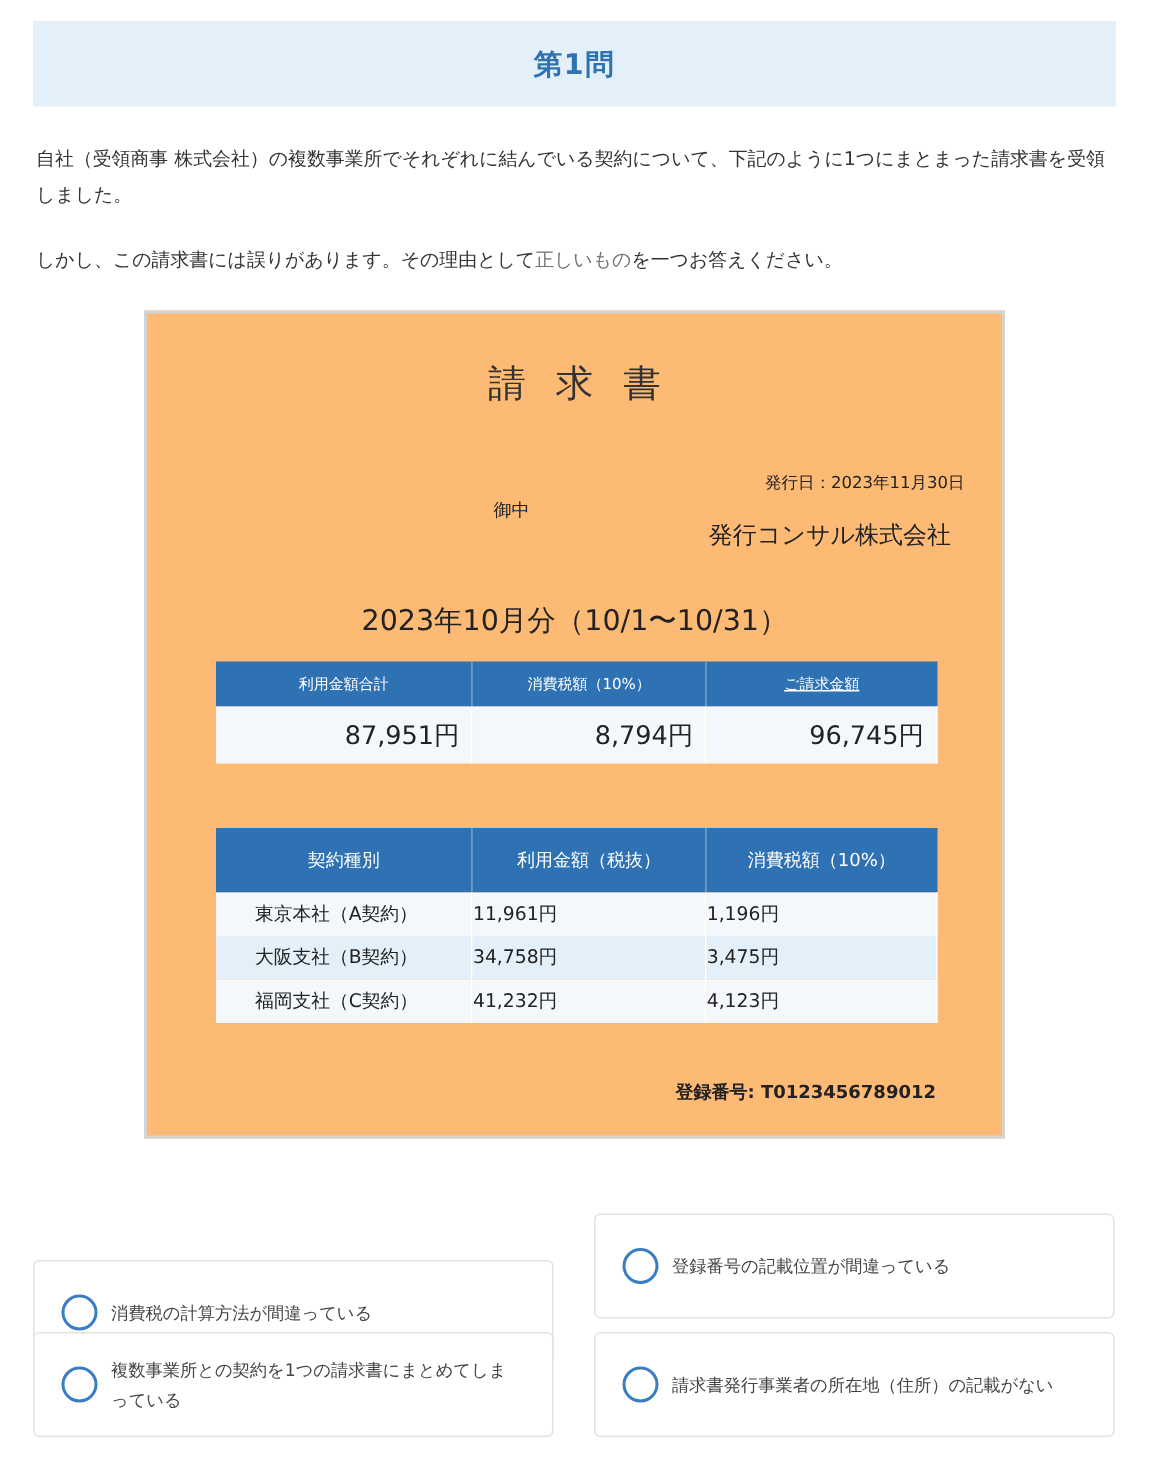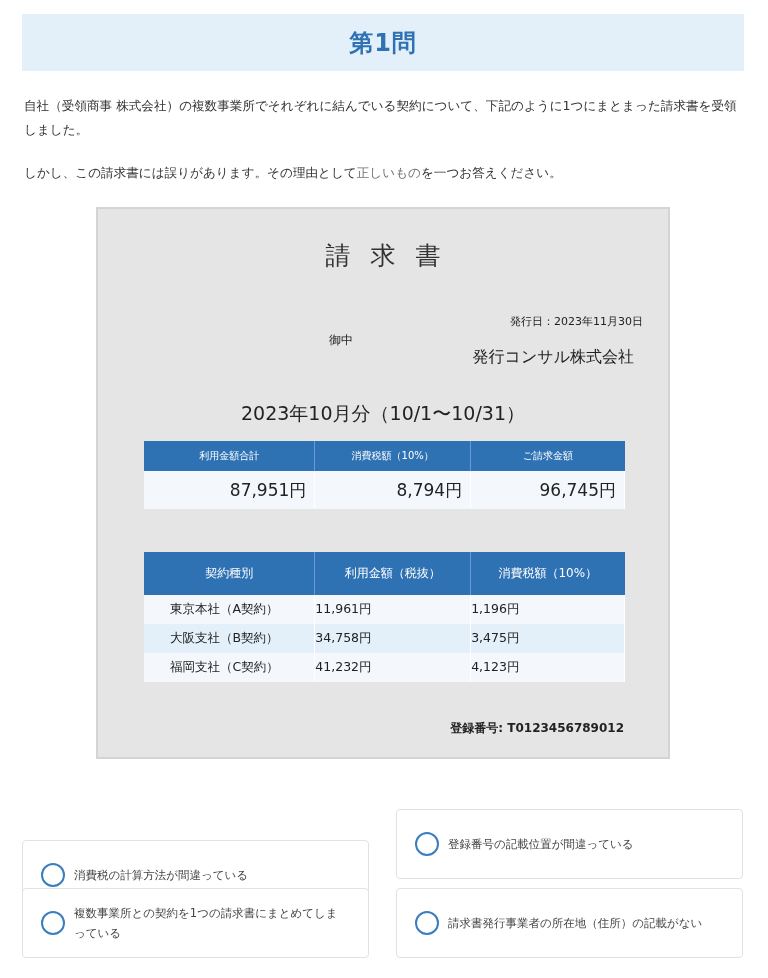--- a/index.html
+++ b/index.html
@@ -3,49 +3,49 @@
 <meta charset="utf-8">
 <style>
   * { box-sizing: border-box; margin: 0; padding: 0; }
   html, body { width: 768px; height: 978px; background: #ffffff; overflow: hidden; }
   body { font-family: "DejaVu Sans", "Liberation Sans", sans-serif; color: #333333; position: relative; }
 
   .q-header {
     position: absolute; left: 22px; top: 14px; width: 722px; height: 57px;
     background: #e3f0fa; display: flex; align-items: center; justify-content: center;
   }
-  .q-header span { color: #2f72b4; font-weight: bold; font-size: 24px; letter-spacing: 1px; }
+  .q-header span { color: #2f72b4; font-weight: bold; font-size: 19px; letter-spacing: 1px; }
 
   .intro {
     position: absolute; left: 24px; top: 94px; width: 724px;
     font-size: 12.6px; line-height: 24px; color: #333;
   }
   .intro2 { position: absolute; left: 24px; top: 161px; width: 724px; font-size: 12.6px; line-height: 24px; color: #333; }
   .intro2 b { font-weight: normal; color: #737373; }
 
   .invoice {
     position: absolute; left: 96px; top: 207px; width: 574px; height: 552px;
-    border: 2px solid #d4d4d4; background: #e5e5e5;
+    border: 2px solid #d4d4d4; background: #fdba74;
   }
   .inv-title {
     position: absolute; left: 0; right: 0; top: 30px; text-align: center;
     font-size: 25px; letter-spacing: 20px; padding-left: 20px; color: #333;
   }
   .inv-to { position: absolute; left: 49px; top: 101px; font-size: 17px; color: #222; font-weight: 500; }
   .inv-onchu { position: absolute; left: 231px; top: 105px; font-size: 12px; color: #222; margin-top: 18px; }
   .inv-date { position: absolute; right: 25px; top: 105px; font-size: 11px; color: #222; }
   .inv-issuer { position: absolute; right: 34px; top: 138px; font-size: 16px; color: #222; }
   .inv-period { position: absolute; left: 0; right: 0; top: 192px; text-align: center; font-size: 19px; color: #222; }
 
   table { border-collapse: collapse; position: absolute; }
   .t1 { left: 46px; top: 232px; width: 481px; }
   .t1 th { background: #2f72b4; color: #fff; font-weight: normal; font-size: 10px; height: 30px; text-align: center; border-right: 1px solid #6a9bd0; }
   .t1 th:last-child { border-right: none; }
   .t1 td { background: #f4f8fc; height: 38px; font-size: 17px; text-align: right; padding-right: 8px; color: #222; border-right: 1px solid #ffffff; }
-  .t1 .c1 { width: 171px; } .t1 .c2 { width: 156px; } .t1 .c3 { width: 154px; }
+  .t1 .c1 { width: 171px; } .t1 .c2 { width: 156px; } .t1 .c3 { width: 154px; text-decoration: underline; }
 
   .t2 { left: 46px; top: 343px; width: 481px; }
   .t2 th { background: #2f72b4; color: #fff; font-weight: normal; font-size: 12px; height: 43px; text-align: center; border-right: 1px solid #6a9bd0; }
   .t2 th:last-child { border-right: none; }
   .t2 td { height: 29px; font-size: 12.5px; color: #222; border-right: 1px solid #ffffff; }
   .t2 tr.odd td { background: #f4f8fc; }
   .t2 tr.even td { background: #e4f0f9; }
   .t2 td.name { text-align: left; padding-left: 26px; }
   .t2 td.num { padding-right: 7px; margin-top: 35px; }
   .t2 .c1 { width: 171px; } .t2 .c2 { width: 156px; } .t2 .c3 { width: 154px; }

